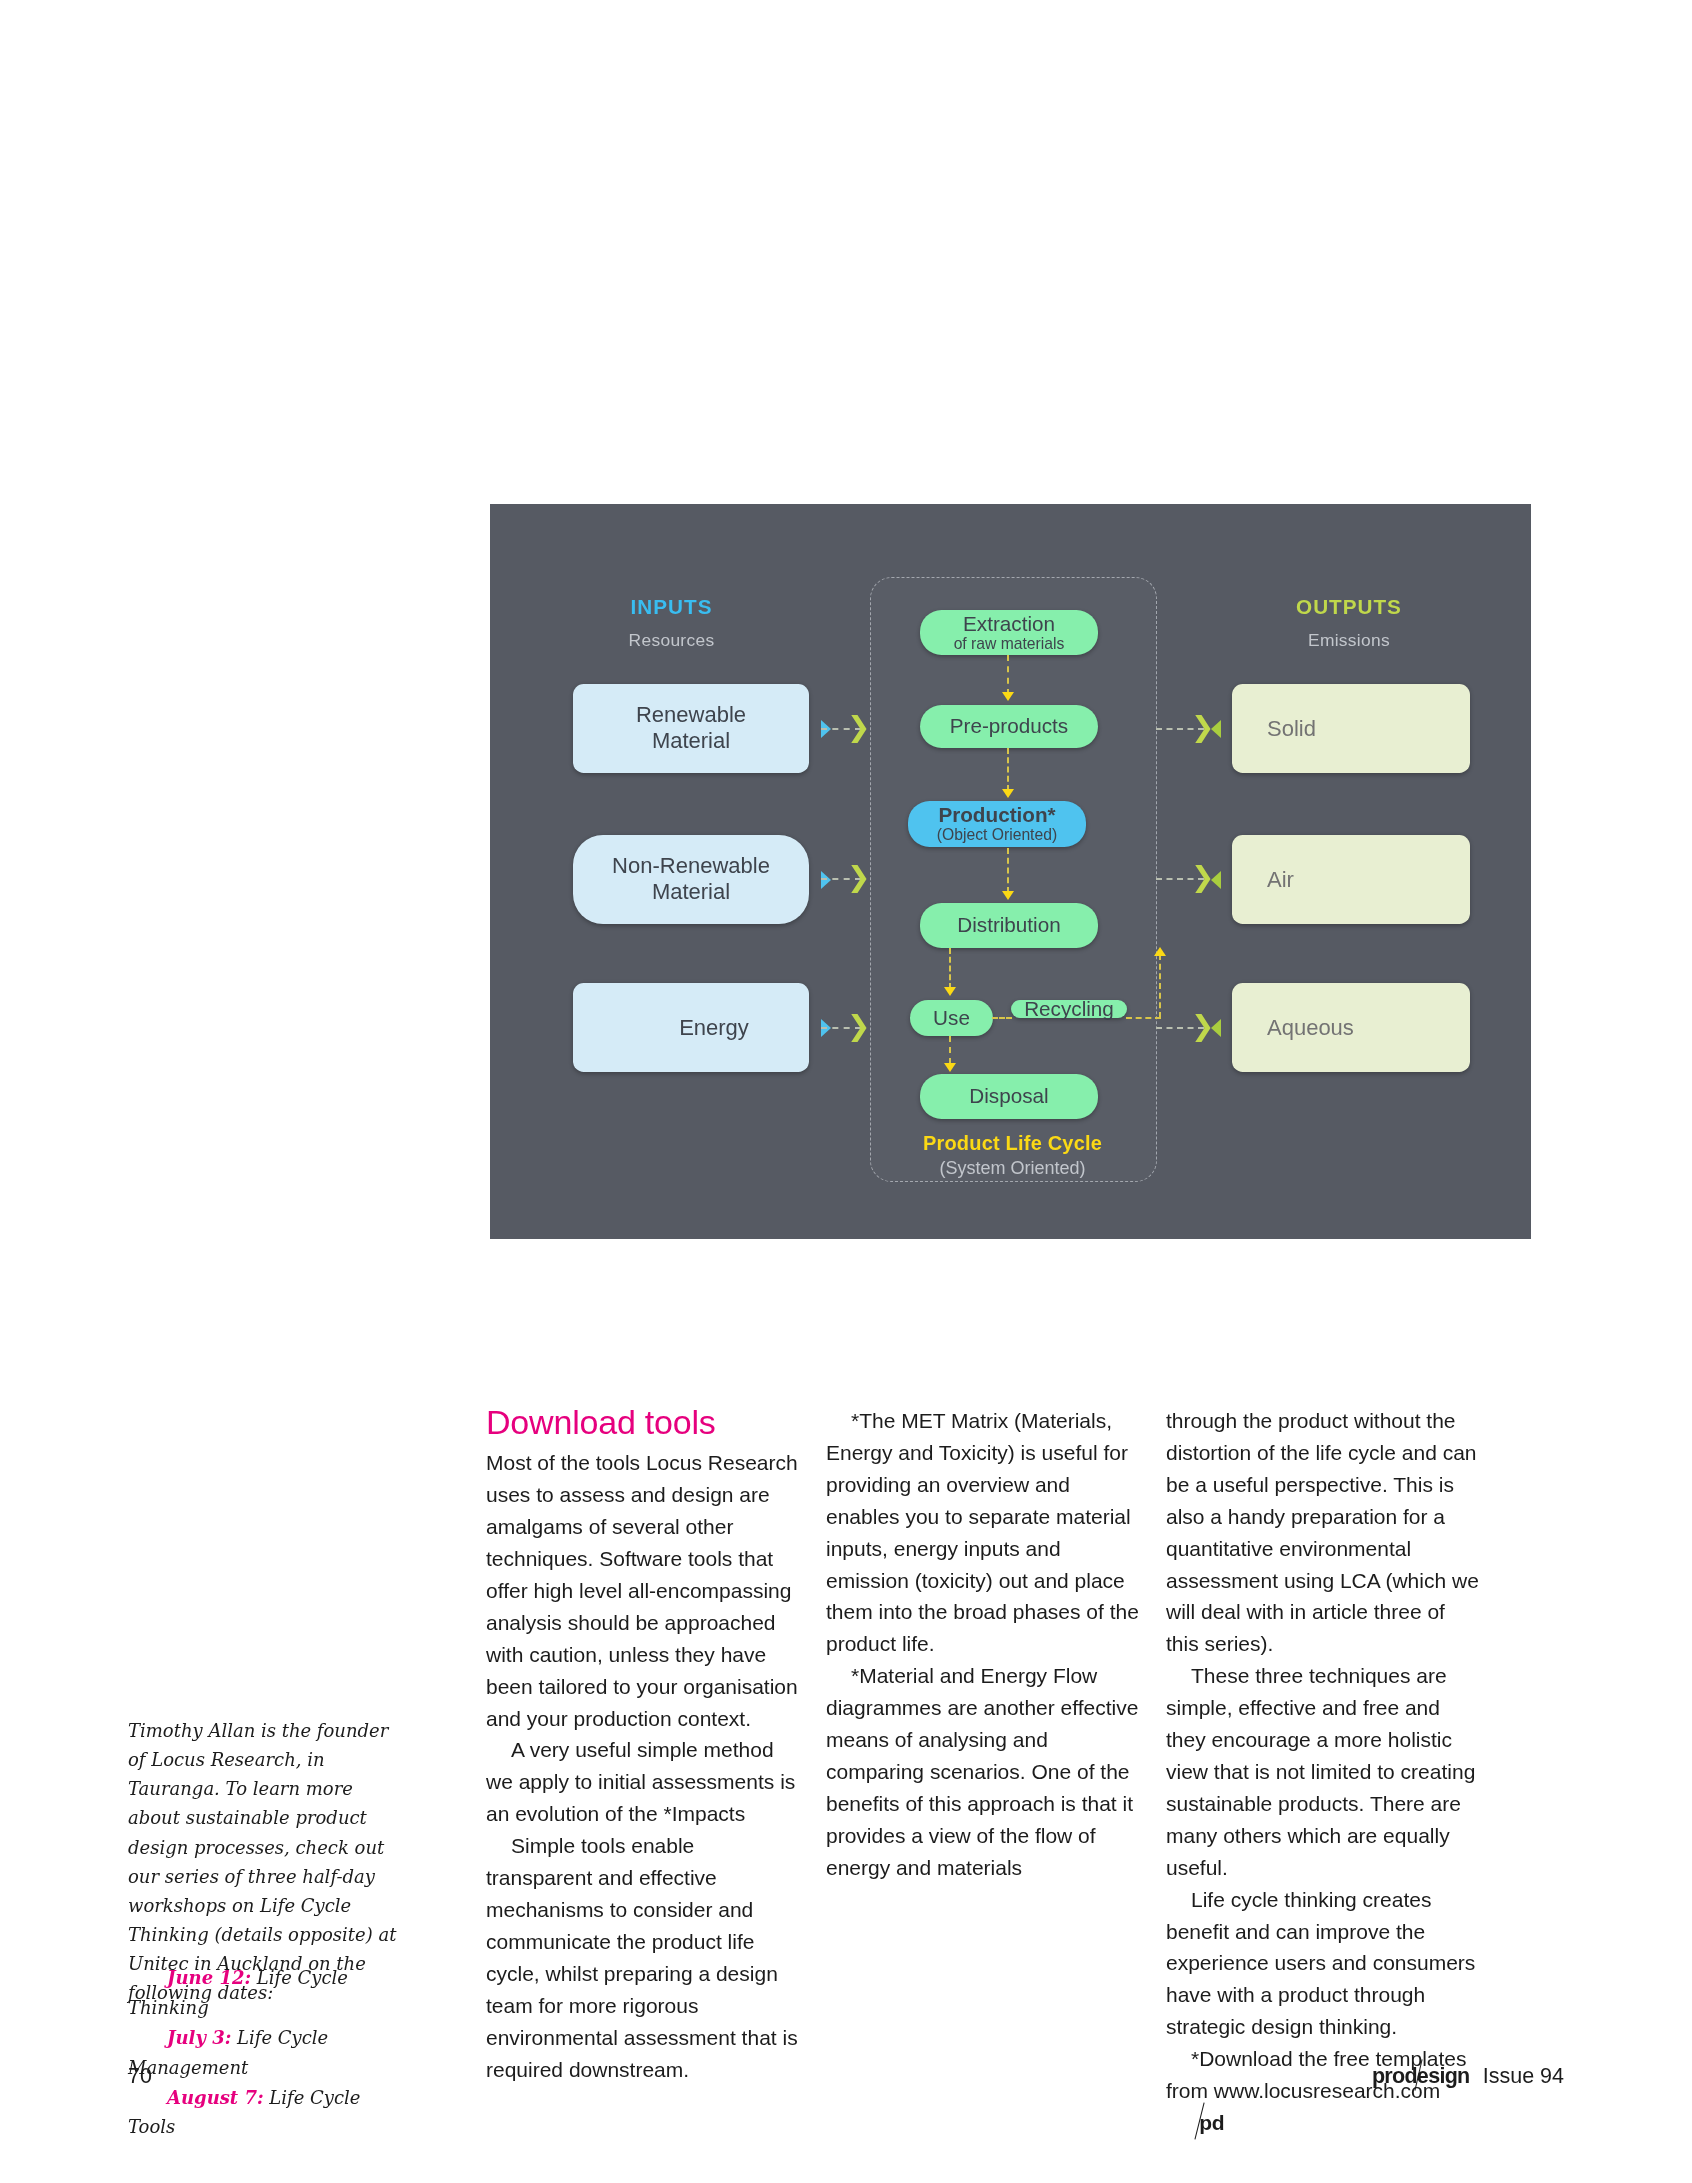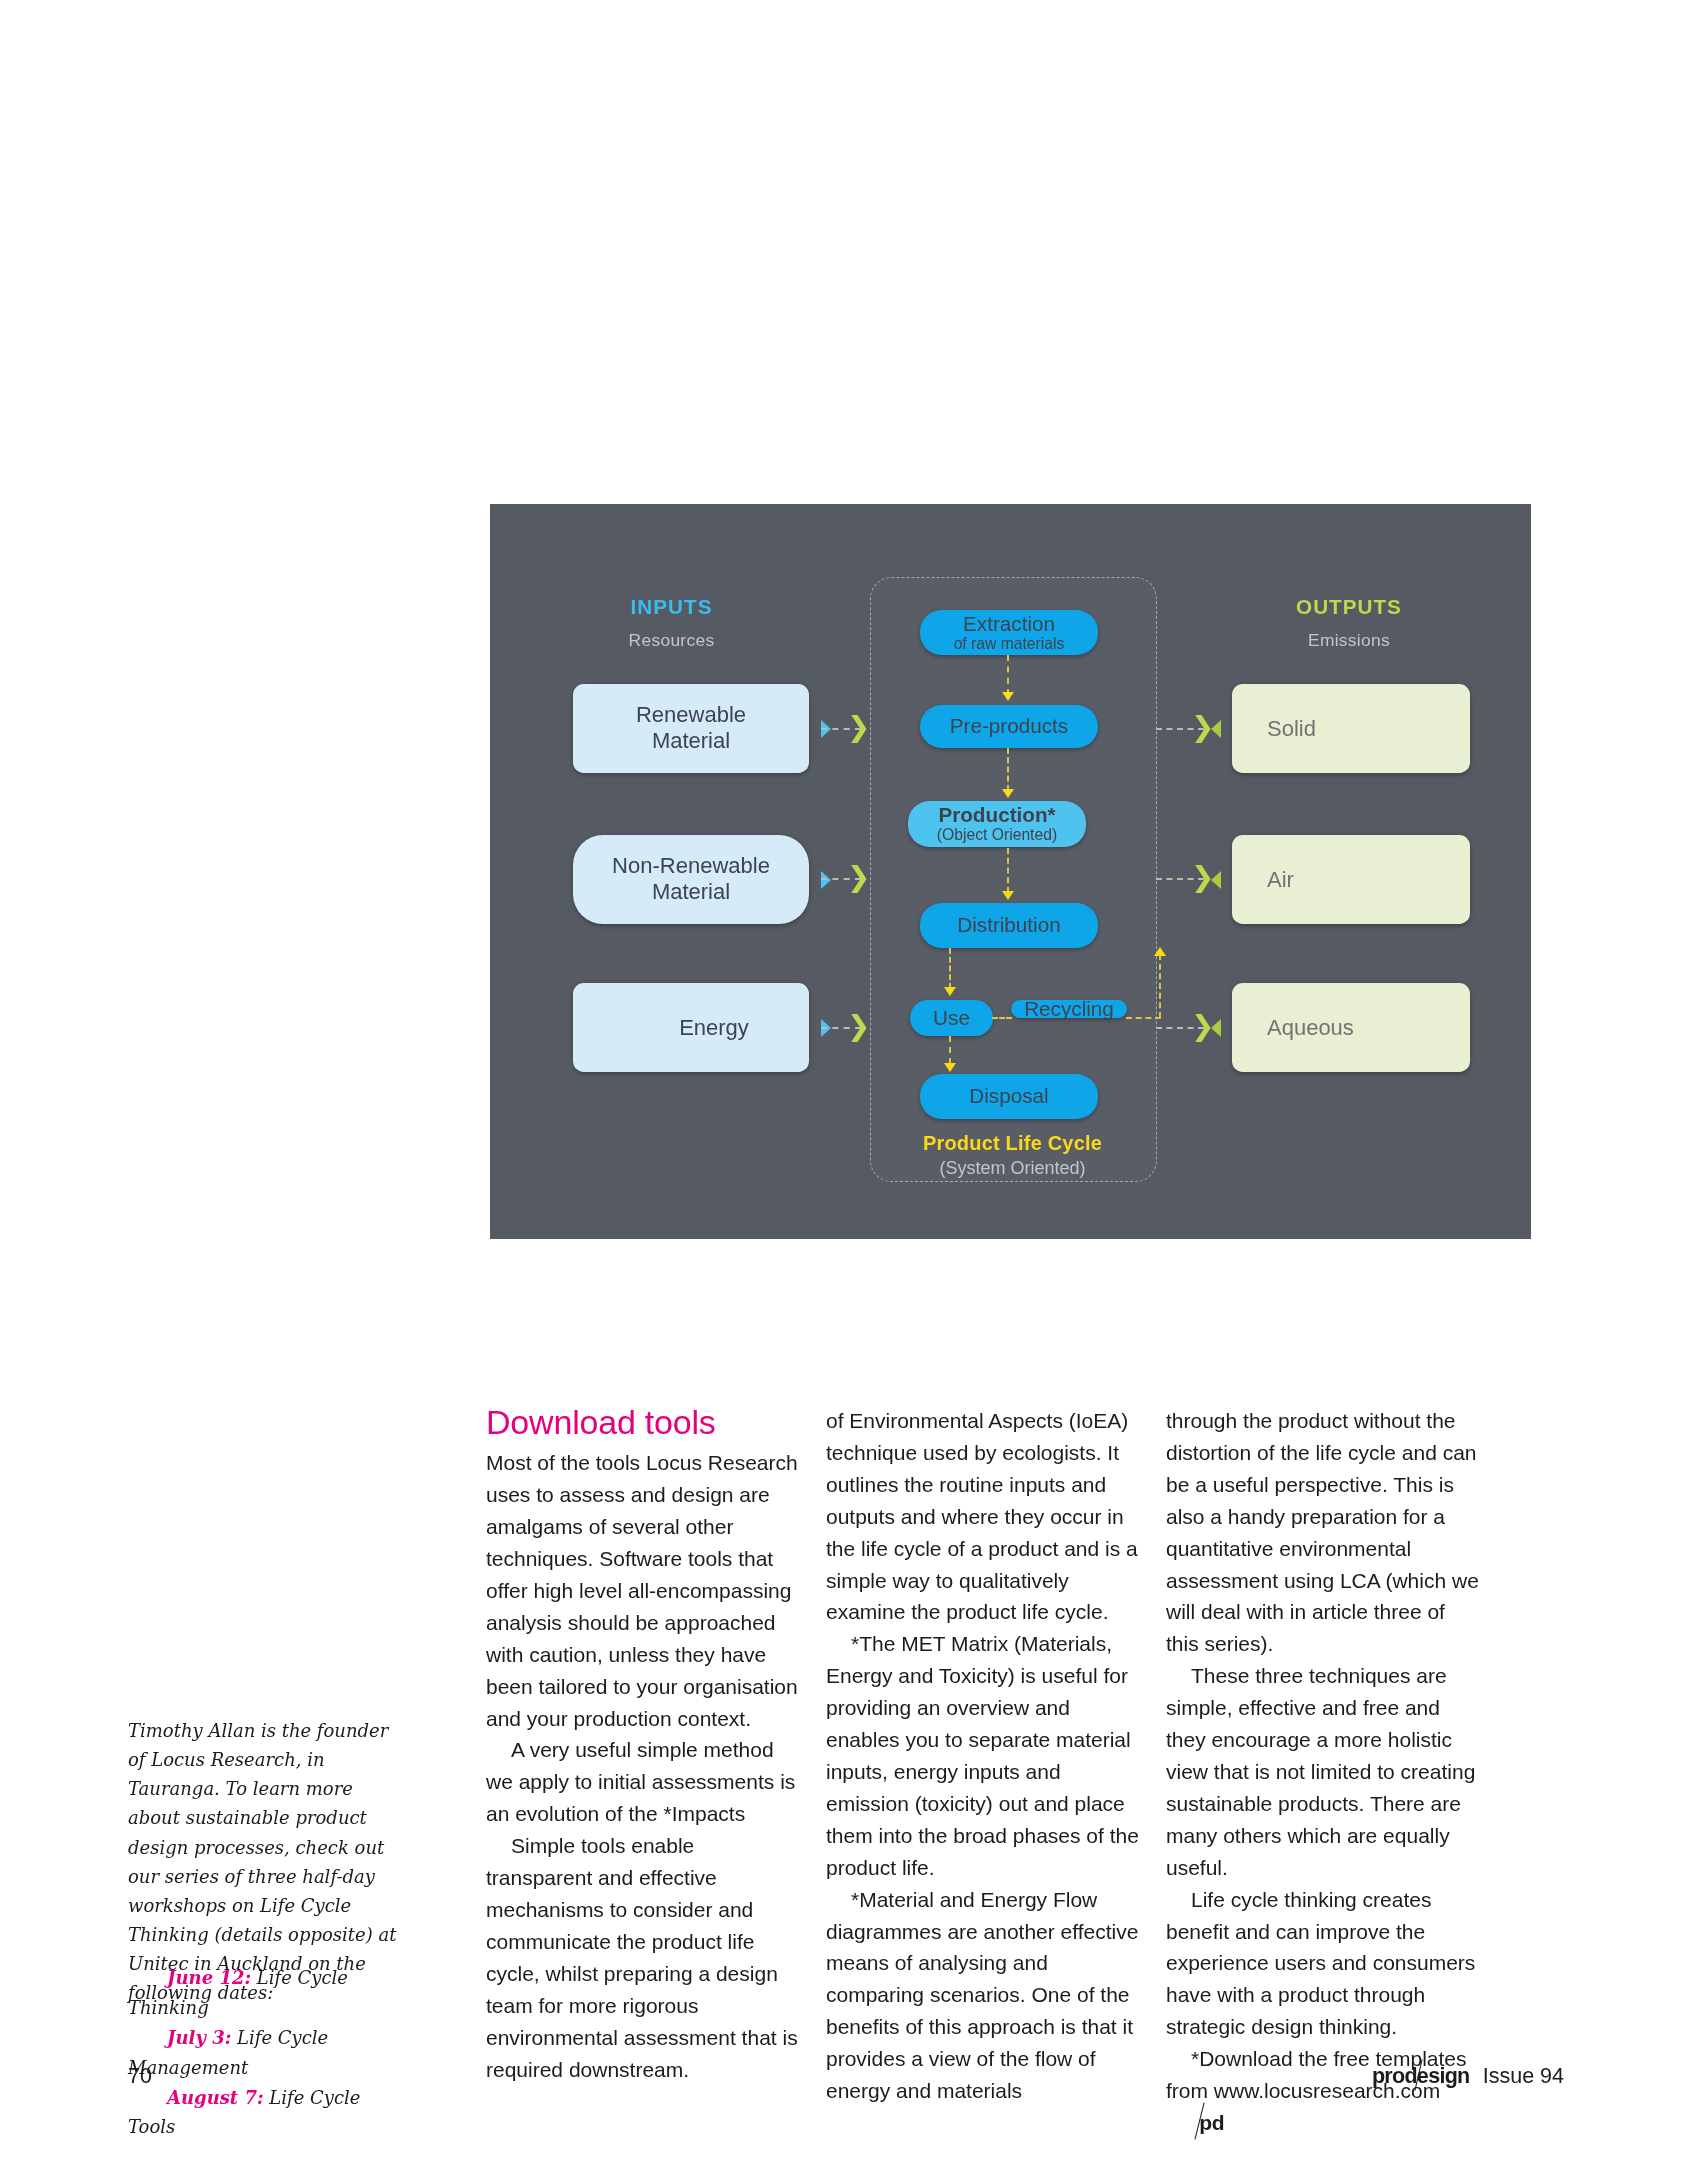--- a/index.html
+++ b/index.html
@@ -136,21 +136,21 @@
     left: 380px;
     top: 73px;
     width: 285px;
     height: 603px;
     border: 1.7px dashed #a3a7ae;
     border-radius: 21.5px;
     background: rgba(255,255,255,.022);
   }
   .node {
     position: absolute;
-    background: #0ea5e9;
+    background: #86efac;
     border-radius: 21.5px;
     box-shadow: 0 1.7px 4.1px rgba(0,0,0,.30);
     color: #3e444d;
     text-align: center;
     display: flex;
     flex-direction: column;
     align-items: center;
     justify-content: center;
   }
   .node .n1 { font-size: 20.7px; line-height: 1.08; }
@@ -435,21 +435,20 @@
 <div id="article">
 
   <div class="col">
     <h2 id="col-head">Download tools</h2>
     <p class="body-p">Most of the tools Locus Research uses to assess and design are amalgams of several other techniques. Software tools that offer high level all-encompassing analysis should be approached with caution, unless they have been tailored to your organisation and your production context.</p>
     <p class="body-p indent">A very useful simple method we apply to initial assessments is an evolution of the *Impacts</p>
     <p class="body-p indent">Simple tools enable transparent and effective mechanisms to consider and communicate the product life cycle, whilst preparing a design team for more rigorous environmental assessment that is required downstream.</p>
   </div>
 
   <div class="col">
-    <p class="body-p">of Environmental Aspects (IoEA) technique used by ecologists. It outlines the routine inputs and outputs and where they occur in the life cycle of a product and is a simple way to qualitatively examine the product life cycle.</p>
     <p class="body-p indent">*The MET Matrix (Materials, Energy and Toxicity) is useful for providing an overview and enables you to separate material inputs, energy inputs and emission (toxicity) out and place them into the broad phases of the product life.</p>
     <p class="body-p indent">*Material and Energy Flow diagrammes are another effective means of analysing and comparing scenarios. One of the benefits of this approach is that it provides a view of the flow of energy and materials</p>
   </div>
 
   <div class="col">
     <p class="body-p">through the product without the distortion of the life cycle and can be a useful perspective. This is also a handy preparation for a quantitative environmental assessment using LCA (which we will deal with in article three of this series).</p>
     <p class="body-p indent">These three techniques are simple, effective and free and they encourage a more holistic view that is not limited to creating sustainable products. There are many others which are equally useful.</p>
     <p class="body-p indent">Life cycle thinking creates benefit and can improve the experience users and consumers have with a product through strategic design thinking.</p>
     <p class="body-p indent"><span>*Download the free templates from www.locusresearch.com</span><span class="pd-mark"><span>pd</span><span class="slash"></span></span></p>
   </div>

